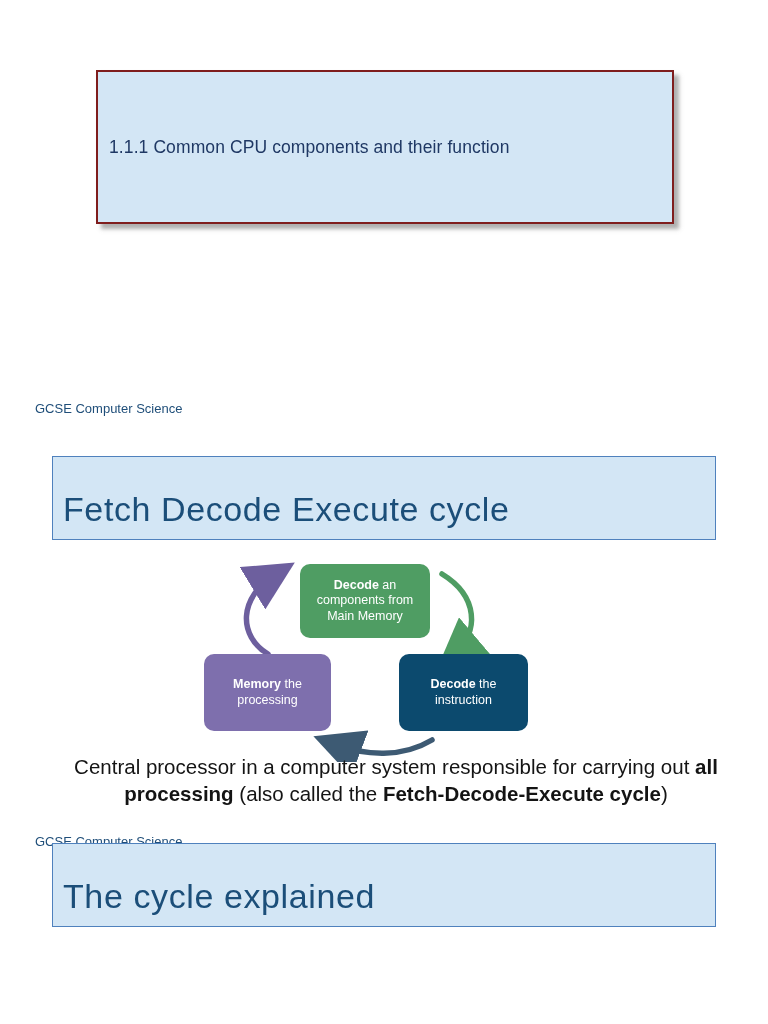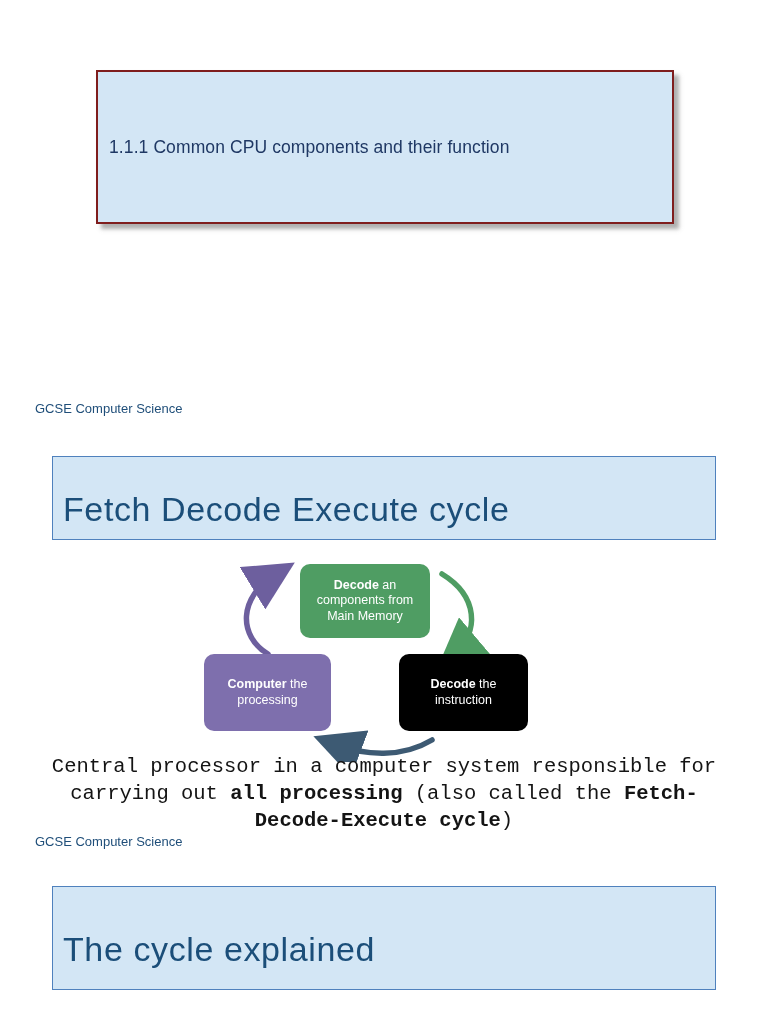--- a/index.html
+++ b/index.html
@@ -29,43 +29,43 @@
 
   
   .banner {
     position: absolute; left: 52px; width: 664px;
     background: #d3e6f5;
     border: 1px solid #4f81bd;
     display: flex; align-items: center;
     padding-left: 10px;
   }
   .banner.b2 { top: 456px; height: 84px; }
-  .banner.b3 { top: 886px; height: 104px; }
+  .banner.b3 { top: 843px; height: 84px; }
   .banner .banner-text {
     color: #1b4e79; font-size: 34px; letter-spacing: 0.6px; font-weight: 400; margin-top: 23px;
   }
 
   
   .node {
     position: absolute; border-radius: 10px;
     display: flex; align-items: center; justify-content: center;
     color: #ffffff; text-align: center; font-size: 12.5px; line-height: 1.25;
     padding: 4px;
   }
   .node .node-label { white-space: pre-line; }
   .node-fetch   { left: 300px; top: 564px; width: 130px; height: 74px; background: #4f9d63; }
   .node-execute { left: 204px; top: 654px; width: 127px; height: 77px; background: #7e6fad; }
-  .node-decode  { left: 399px; top: 654px; width: 129px; height: 77px; background: #000000; }
+  .node-decode  { left: 399px; top: 654px; width: 129px; height: 77px; background: #0c4a6e; }
 
   .arrow-layer { position: absolute; left: 180px; top: 552px; width: 380px; height: 210px; }
 
   
   .caption {
-    position: absolute; left: 39px; top: 753px; width: 690px;
-    text-align: center; color: #141414; font-size: 20.5px; line-height: 1.32; font-family: Liberation Mono, monospace;
+    position: absolute; left: 51px; top: 753px; width: 690px;
+    text-align: center; color: #141414; font-size: 20.5px; line-height: 1.32;
   }
 </style>
 </head>
 <body>
 
 <div class="title-box">
   <span class="title-text">1.1.1 Common CPU components and their function</span>
 </div>
 
 <div class="gcse-footer f1">GCSE Computer Science</div>
@@ -90,21 +90,21 @@
   <path d="M262,22 C298,44 300,80 274,102" stroke="#4f9d63" stroke-width="5.5" fill="none" stroke-linecap="round" marker-end="url(#ah-green)"></path>
   <path d="M252,188 C222,206 186,204 154,192" stroke="#3d5a73" stroke-width="5.5" fill="none" stroke-linecap="round" marker-end="url(#ah-slate)"></path>
 </svg>
 
 <div class="node node-fetch">
   <span class="node-label"><b>Decode</b><span> an
 components from
 Main Memory</span></span>
 </div>
 <div class="node node-execute">
-  <span class="node-label"><b>Computer</b><span> the
+  <span class="node-label"><b>Memory</b><span> the
 processing</span></span>
 </div>
 <div class="node node-decode">
   <span class="node-label"><b>Decode</b><span> the
 instruction</span></span>
 </div>
 
 <div class="caption">
   <span>Central processor in a computer system responsible for carrying out </span><b>all processing</b><span> (also called the </span><b>Fetch-Decode-Execute cycle</b><span>)</span>
 </div>

